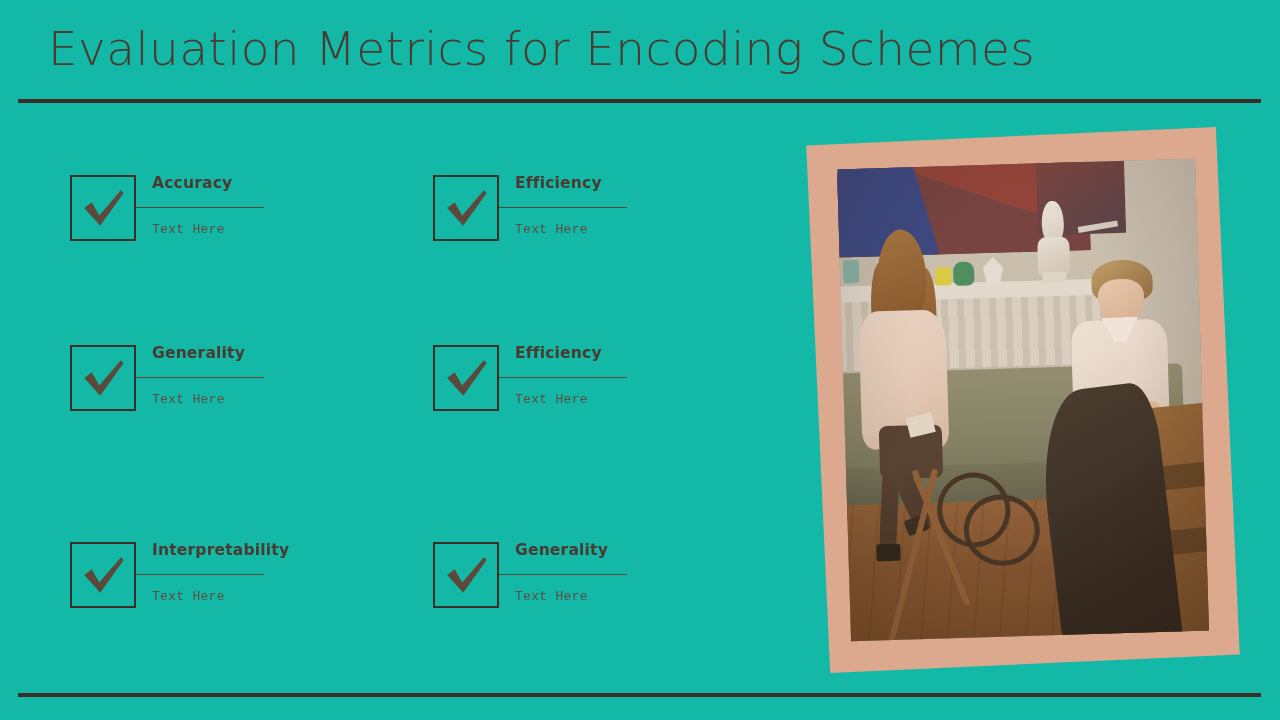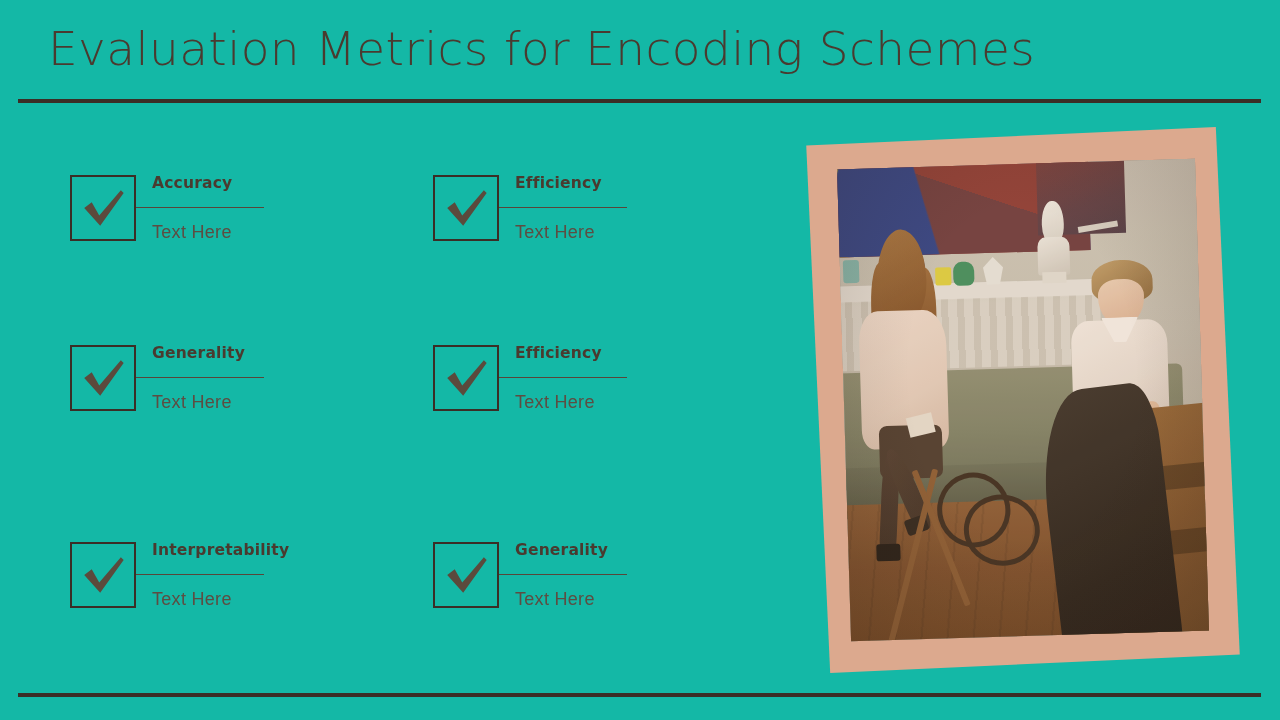--- a/index.html
+++ b/index.html
@@ -90,23 +90,23 @@
     left: 66px;
     top: 32px;
     width: 128px;
     height: 1px;
     background: #584639;
   }
   .item-sub {
     position: absolute;
     left: 82px;
     top: 47px;
-    font-size: 18px;
+    font-size: 13px;
     color: #5d4d42;
-    font-family: Liberation Sans, sans-serif;
+    font-family: Liberation Mono, monospace;
     letter-spacing: 0.3px;
     white-space: nowrap;
   }
   
   .col-left  { left: 70px; }
   .col-right { left: 433px; }
   .row-1 { top: 175px; }
   .row-2 { top: 345px; }
   .row-3 { top: 542px; }
   .col-right .connector { width: 128px; }

